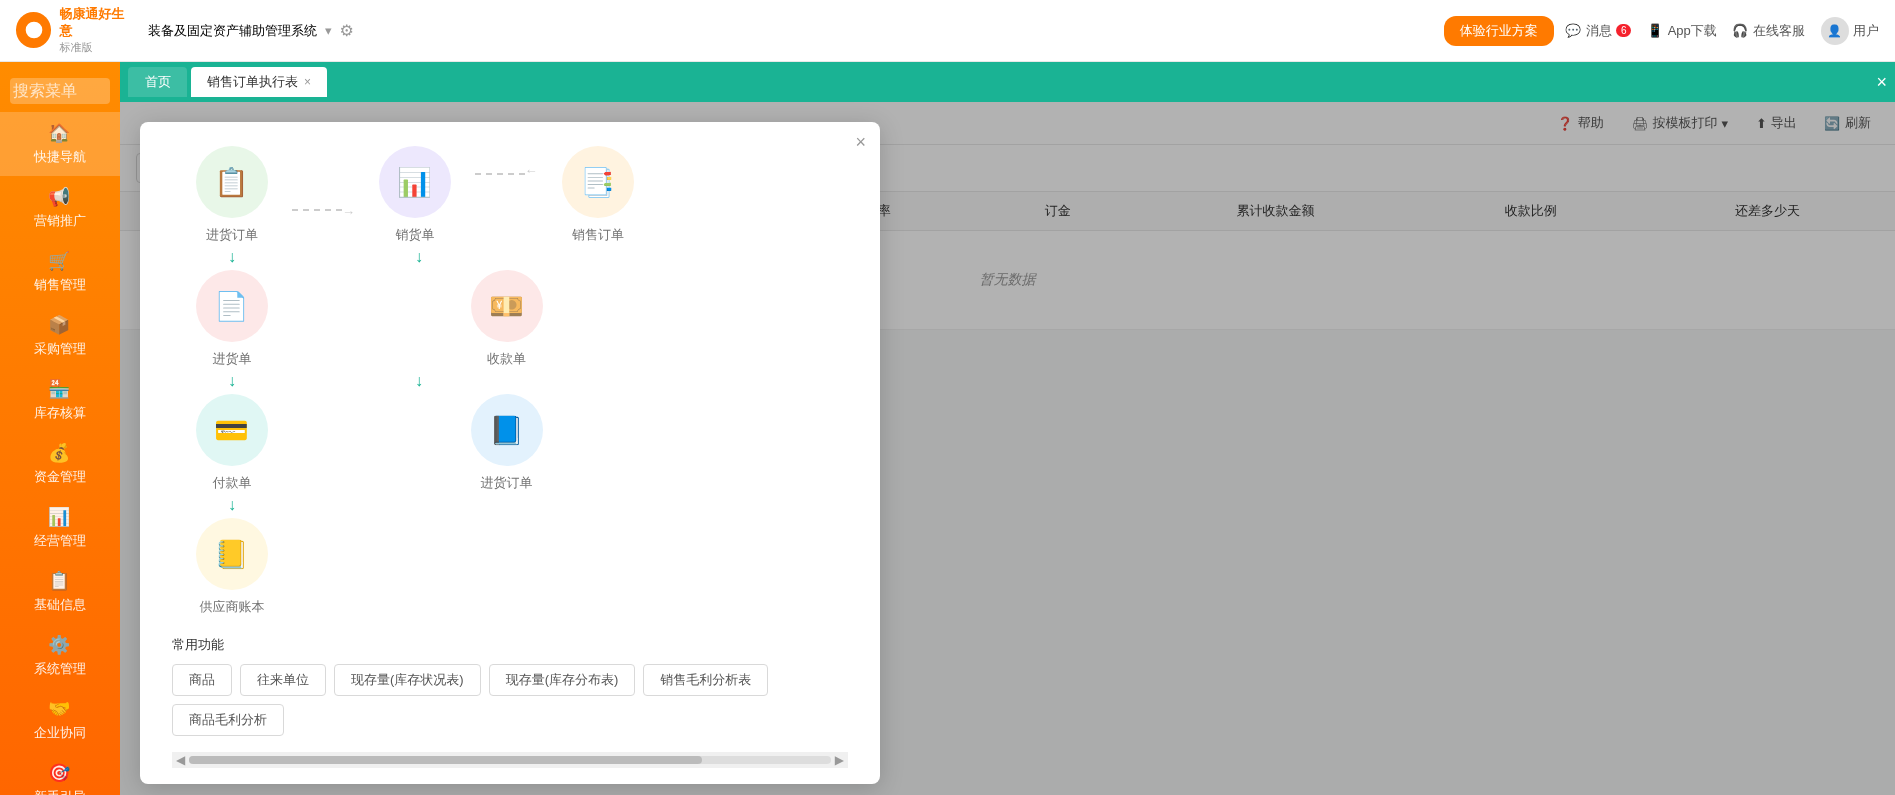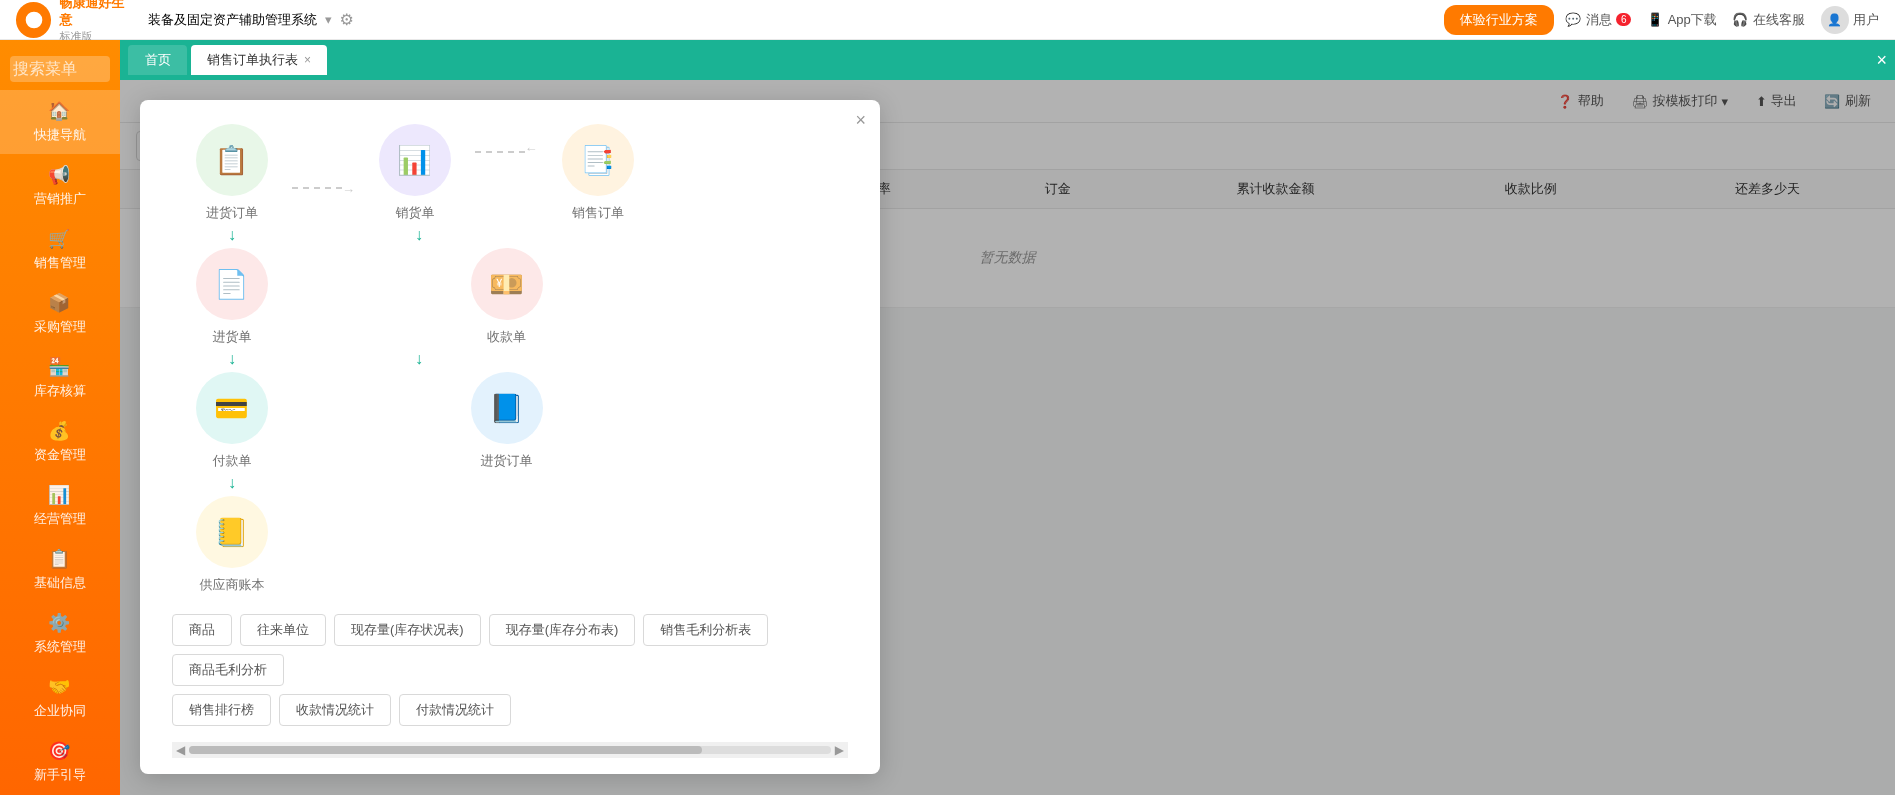--- a/index.html
+++ b/index.html
@@ -3,21 +3,21 @@
   <meta charset="utf-8">
   <style>
     * { box-sizing: border-box; margin: 0; padding: 0; }
     body { font-family: 'Microsoft YaHei', Arial, sans-serif; font-size: 13px; background: #f0f2f5; overflow: hidden; }
 
     
     .app-wrapper { display: flex; flex-direction: column; height: 795px; width: 1895px; }
 
     
     .top-header {
-      display: flex; align-items: center; height: 40px;
+      display: flex; align-items: center; height: 62px;
       background: #fff; border-bottom: 1px solid #e8e8e8;
       padding: 0 16px; gap: 12px; flex-shrink: 0;
     }
     .logo-area { display: flex; align-items: center; gap: 8px; width: 120px; }
     .logo-icon { width: 36px; height: 36px; background: #ff7a00; border-radius: 50%; display: flex; align-items: center; justify-content: center; }
     .logo-icon svg { width: 20px; height: 20px; fill: white; }
     .logo-text { font-size: 12px; color: #333; line-height: 1.3; }
     .logo-text .line1 { font-weight: bold; color: #ff7a00; font-size: 13px; }
     .logo-text .line2 { color: #999; font-size: 11px; }
     .system-name { flex: 1; display: flex; align-items: center; gap: 8px; }
@@ -449,33 +449,29 @@
 
                   <div class="flow-node">
                     <div class="flow-circle node-blue">📘</div>
                     <span class="flow-label">进货订单</span>
                   </div>
                 </div>
 
               </div>
 
               <div class="common-func">
+                <div class="common-func-title">常用功能</div>
                 <div class="func-buttons">
                   <button class="func-btn">商品</button>
                   <button class="func-btn">往来单位</button>
                   <button class="func-btn">现存量(库存状况表)</button>
                   <button class="func-btn">现存量(库存分布表)</button>
                   <button class="func-btn">销售毛利分析表</button>
                   <button class="func-btn">商品毛利分析</button>
                 </div>
-                <div class="func-buttons" style="margin-top:8px;">
-                  <button class="func-btn">销售排行榜</button>
-                  <button class="func-btn">收款情况统计</button>
-                  <button class="func-btn">付款情况统计</button>
-                </div>
               </div>
 
               <div class="scroll-bar-area">
                 <span class="scroll-arrow">◀</span>
                 <div class="scroll-track">
                   <div class="scroll-thumb"></div>
                 </div>
                 <span class="scroll-arrow">▶</span>
               </div>
 

